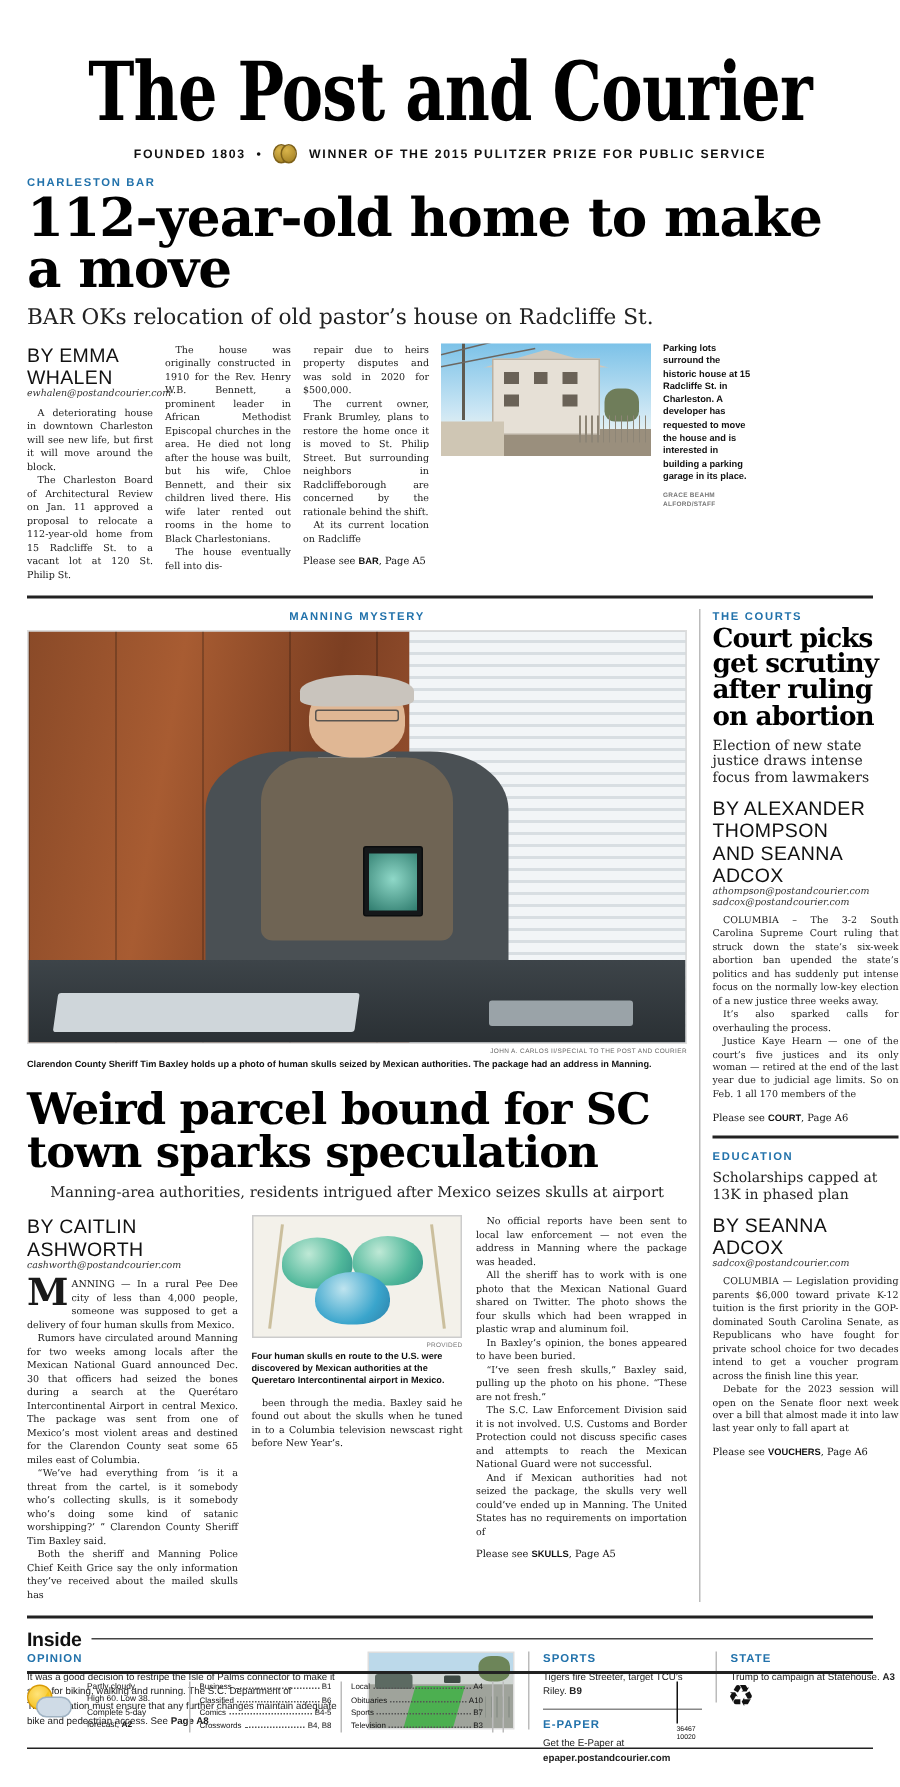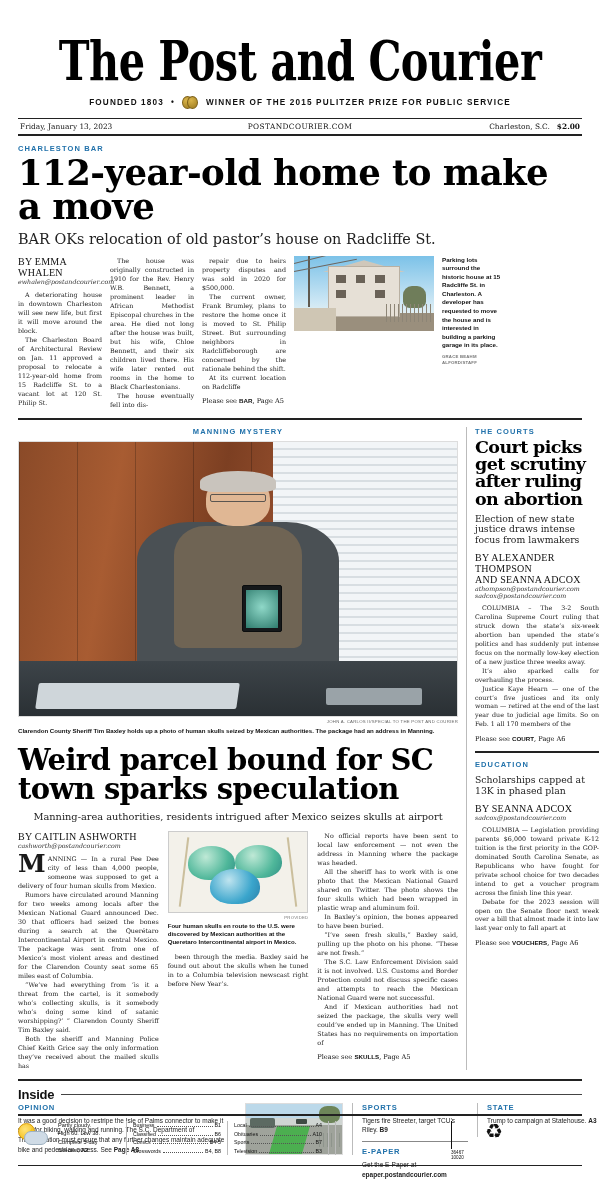--- a/index.html
+++ b/index.html
@@ -65,21 +65,21 @@
   }
   .headline {
     font-family: "DejaVu Serif", serif; font-weight: 700;
     color: #000; line-height: .97; letter-spacing: -0.6px;
   }
   .deck {
     font-family: "DejaVu Serif", serif; font-weight: 400;
     color: #222;
   }
   .byline {
-    font-family: Liberation Serif, serif; font-size: 10px;
+    font-family: Liberation Sans, sans-serif; font-size: 13px;
     letter-spacing: .25px; color:#111; text-transform: uppercase;
   }
   .email {
     font-family: "DejaVu Serif", serif; font-style: italic;
     font-size: 6.3px; color: #333;
   }
   .body-col {
     font-family: "DejaVu Serif", serif;
     font-size: 6.35px; line-height: 1.42;
     text-align: justify; color: #1a1a1a;
@@ -301,27 +301,20 @@
     <div class="nameplate">The Post and Courier</div>
     <div class="founded-row">
       <span>FOUNDED 1803</span>
       <span>•</span>
       <span class="pulitzer-medal">
           <i></i>
           <i></i>
         </span>
       <span>WINNER OF THE 2015 PULITZER PRIZE FOR PUBLIC SERVICE</span>
     </div>
-    <div class="dateline-bar">
-      <span class="dl-left">Friday, January 13, 2023</span>
-      <span class="dl-mid">POSTANDCOURIER.COM</span>
-      <span class="dl-right">
-        <span>Charleston, S.C.</span><b>$2.00</b>
-      </span>
-    </div>
   </div>
 
   <div class="top-story">
     <div class="kicker">CHARLESTON BAR</div>
     <div class="headline top-head">112-year-old home to make a move</div>
     <div class="deck top-deck">BAR OKs relocation of old pastor’s house on Radcliffe St.</div>
 
     <div class="top-grid">
       <div>
         <div class="byline">BY EMMA WHALEN</div>

